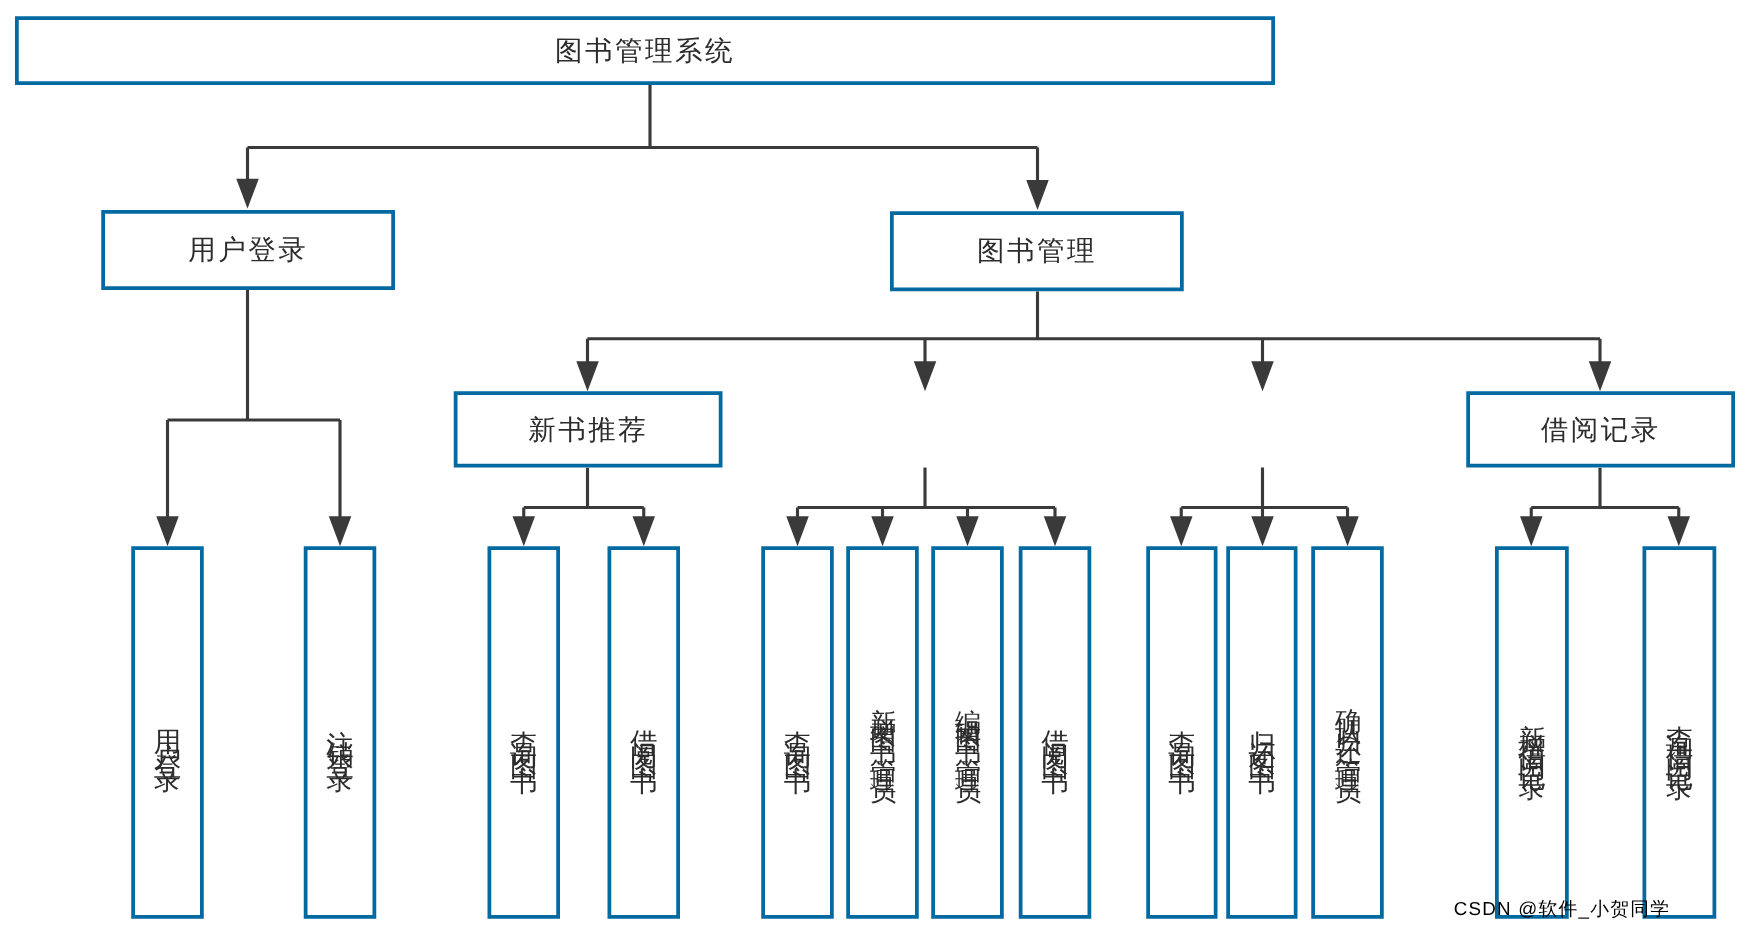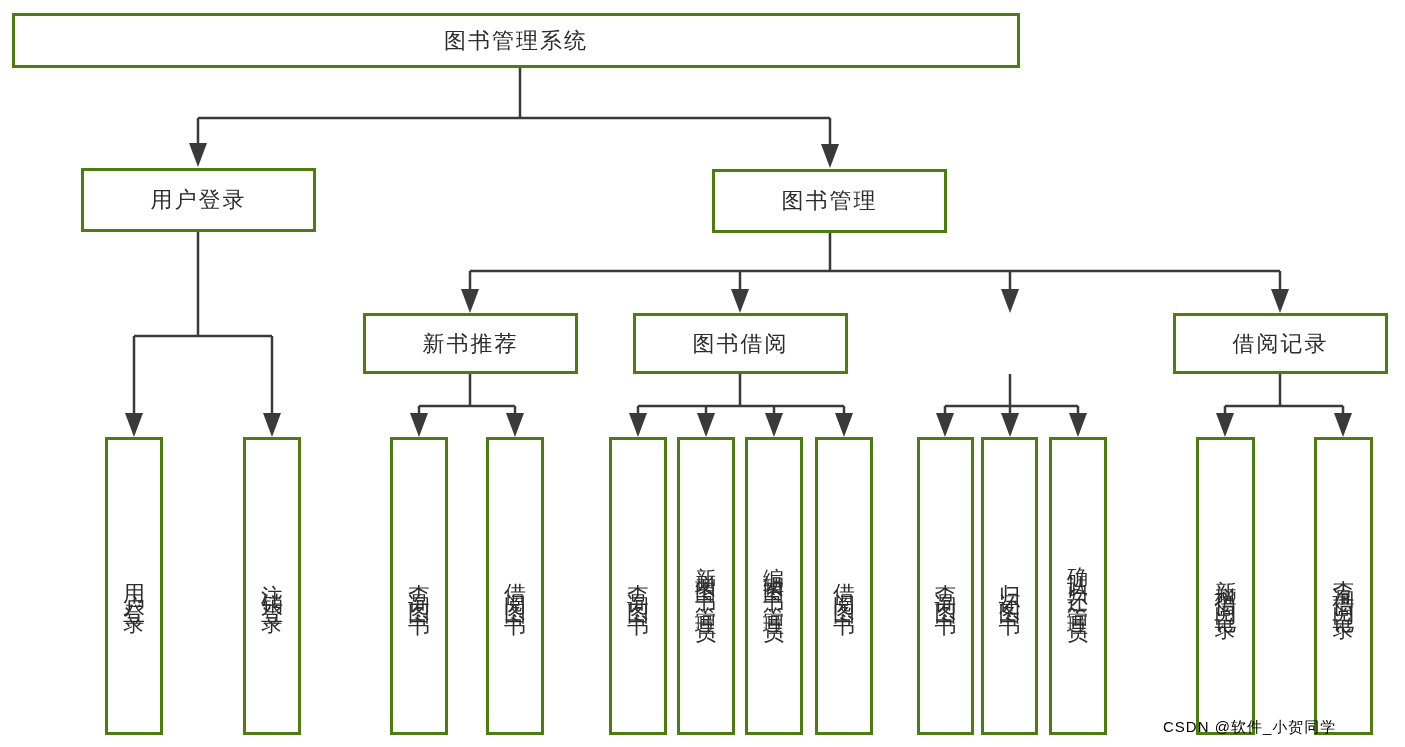--- a/index.html
+++ b/index.html
@@ -17,21 +17,21 @@
   }
   .connectors {
     position: absolute;
     left: 0;
     top: 0;
     z-index: 1;
   }
   .node {
     position: absolute;
     box-sizing: border-box;
-    border: 3px solid #4d7c0f;
+    border: 3px solid #0369a1;
     background: #ffffff;
     display: flex;
     align-items: center;
     justify-content: center;
     font-size: 22px;
     color: #2c2c2c;
     z-index: 2;
     letter-spacing: 2px;
   }
   .vnode {
@@ -90,21 +90,20 @@
       <polygon points="1334,413 1352,413 1343,437"></polygon>
     </g>
   </svg>
 
   <div class="node" style="left:12px; top:13px; width:1008px; height:55px;">图书管理系统</div>
 
   <div class="node" style="left:81px; top:168px; width:235px; height:64px;">用户登录</div>
   <div class="node" style="left:712px; top:169px; width:235px; height:64px;">图书管理</div>
 
   <div class="node" style="left:363px; top:313px; width:215px; height:61px;">新书推荐</div>
-  <div class="node" style="left:633px; top:313px; width:215px; height:61px;">图书借阅</div>
   <div class="node" style="left:1173px; top:313px; width:215px; height:61px;">借阅记录</div>
 
   <div class="node vnode" style="left:105px; top:437px; width:58px; height:298px;">用户登录</div>
   <div class="node vnode" style="left:243px; top:437px; width:58px; height:298px;">注销登录</div>
 
   <div class="node vnode" style="left:390px; top:437px; width:58px; height:298px;">查询图书</div>
   <div class="node vnode" style="left:486px; top:437px; width:58px; height:298px;">借阅图书</div>
 
   <div class="node vnode" style="left:609px; top:437px; width:58px; height:298px;">查询图书</div>
   <div class="node vnode ls8" style="left:677px; top:437px; width:58px; height:298px;">新增图书（管理员）</div>

